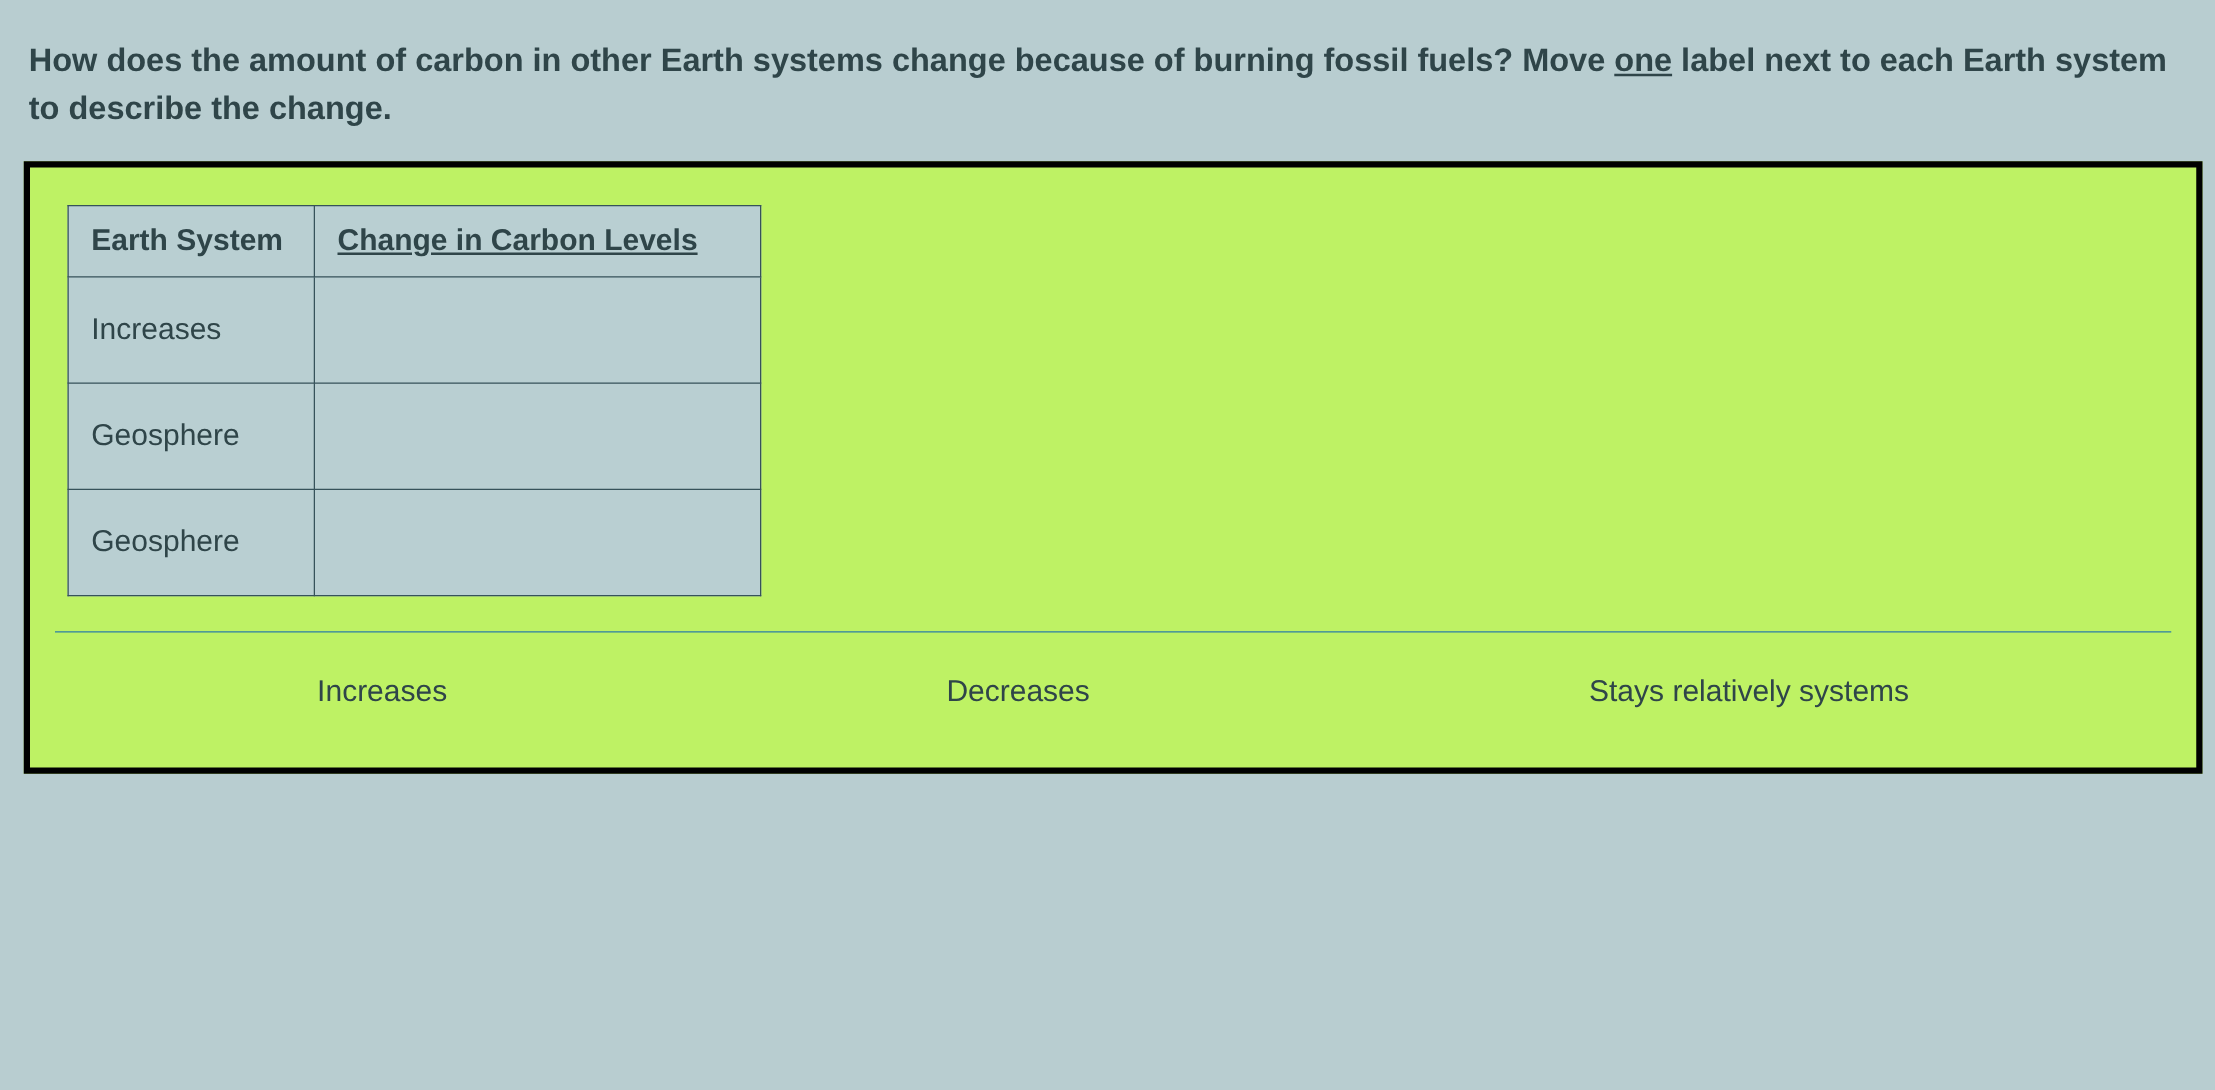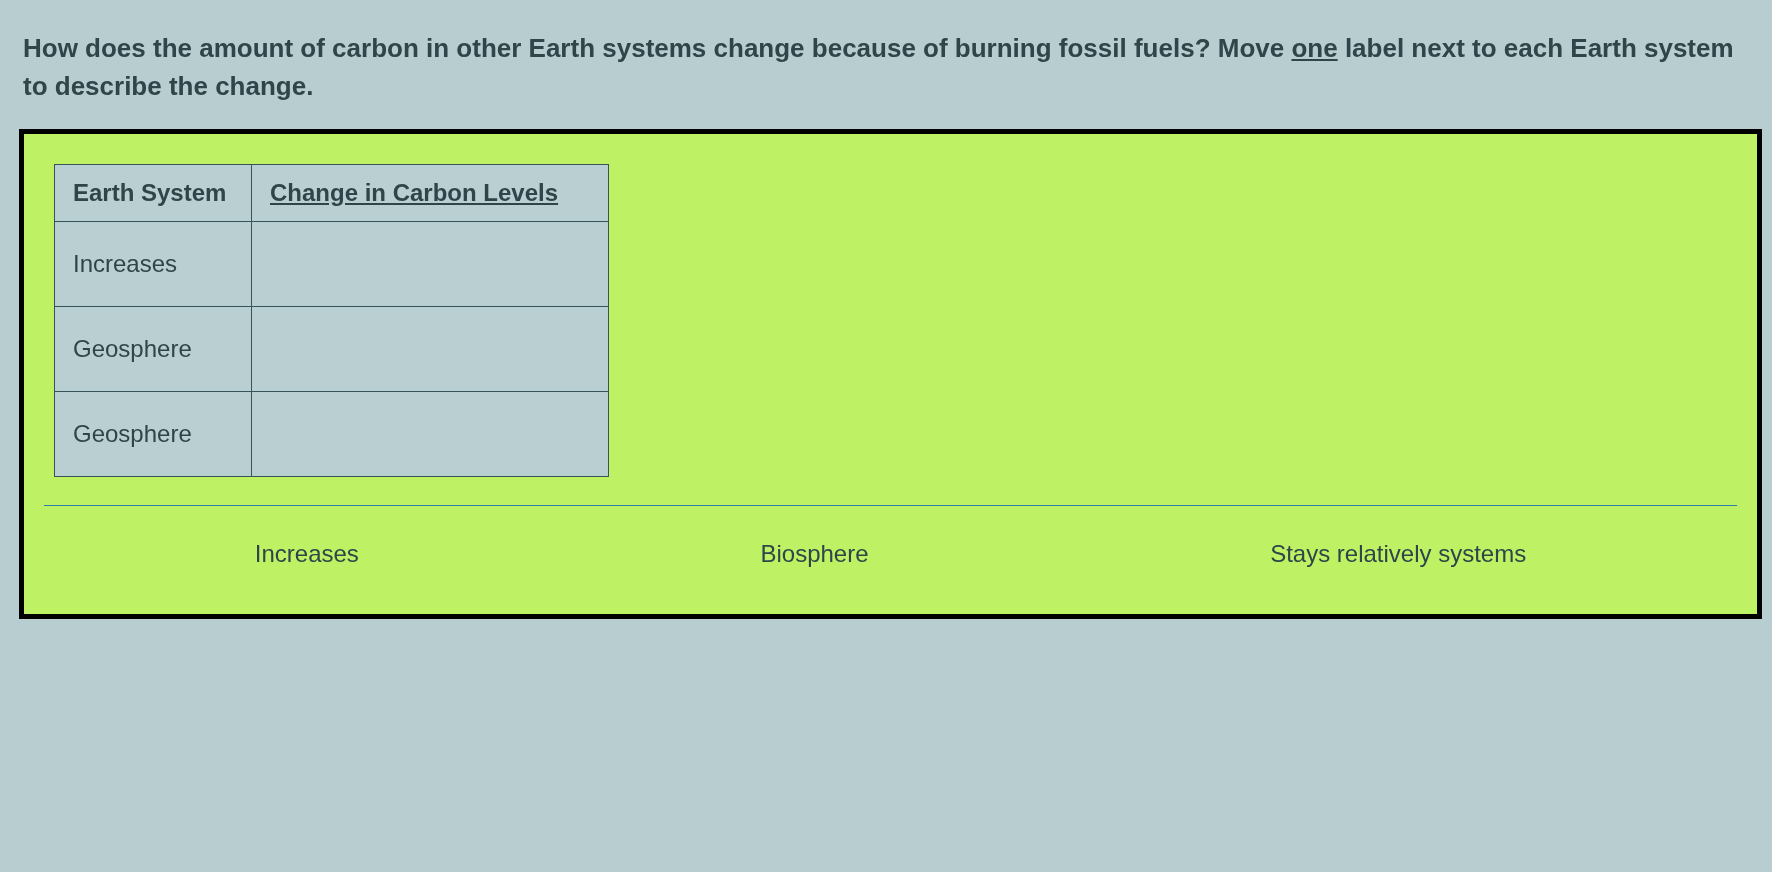--- a/index.html
+++ b/index.html
@@ -112,19 +112,19 @@
             <td class="drop-cell"></td>
           </tr>
         </tbody>
       </table>
     </div>
 
     <hr class="divider">
 
     <div class="label-tray">
       <div class="drag-label">Increases</div>
-      <div class="drag-label">Biosphere</div>
+      <div class="drag-label">Decreases</div>
       <div class="drag-label">Stays relatively systems</div>
     </div>
 
   </div>
 
 </div>
 
 </body></html>

